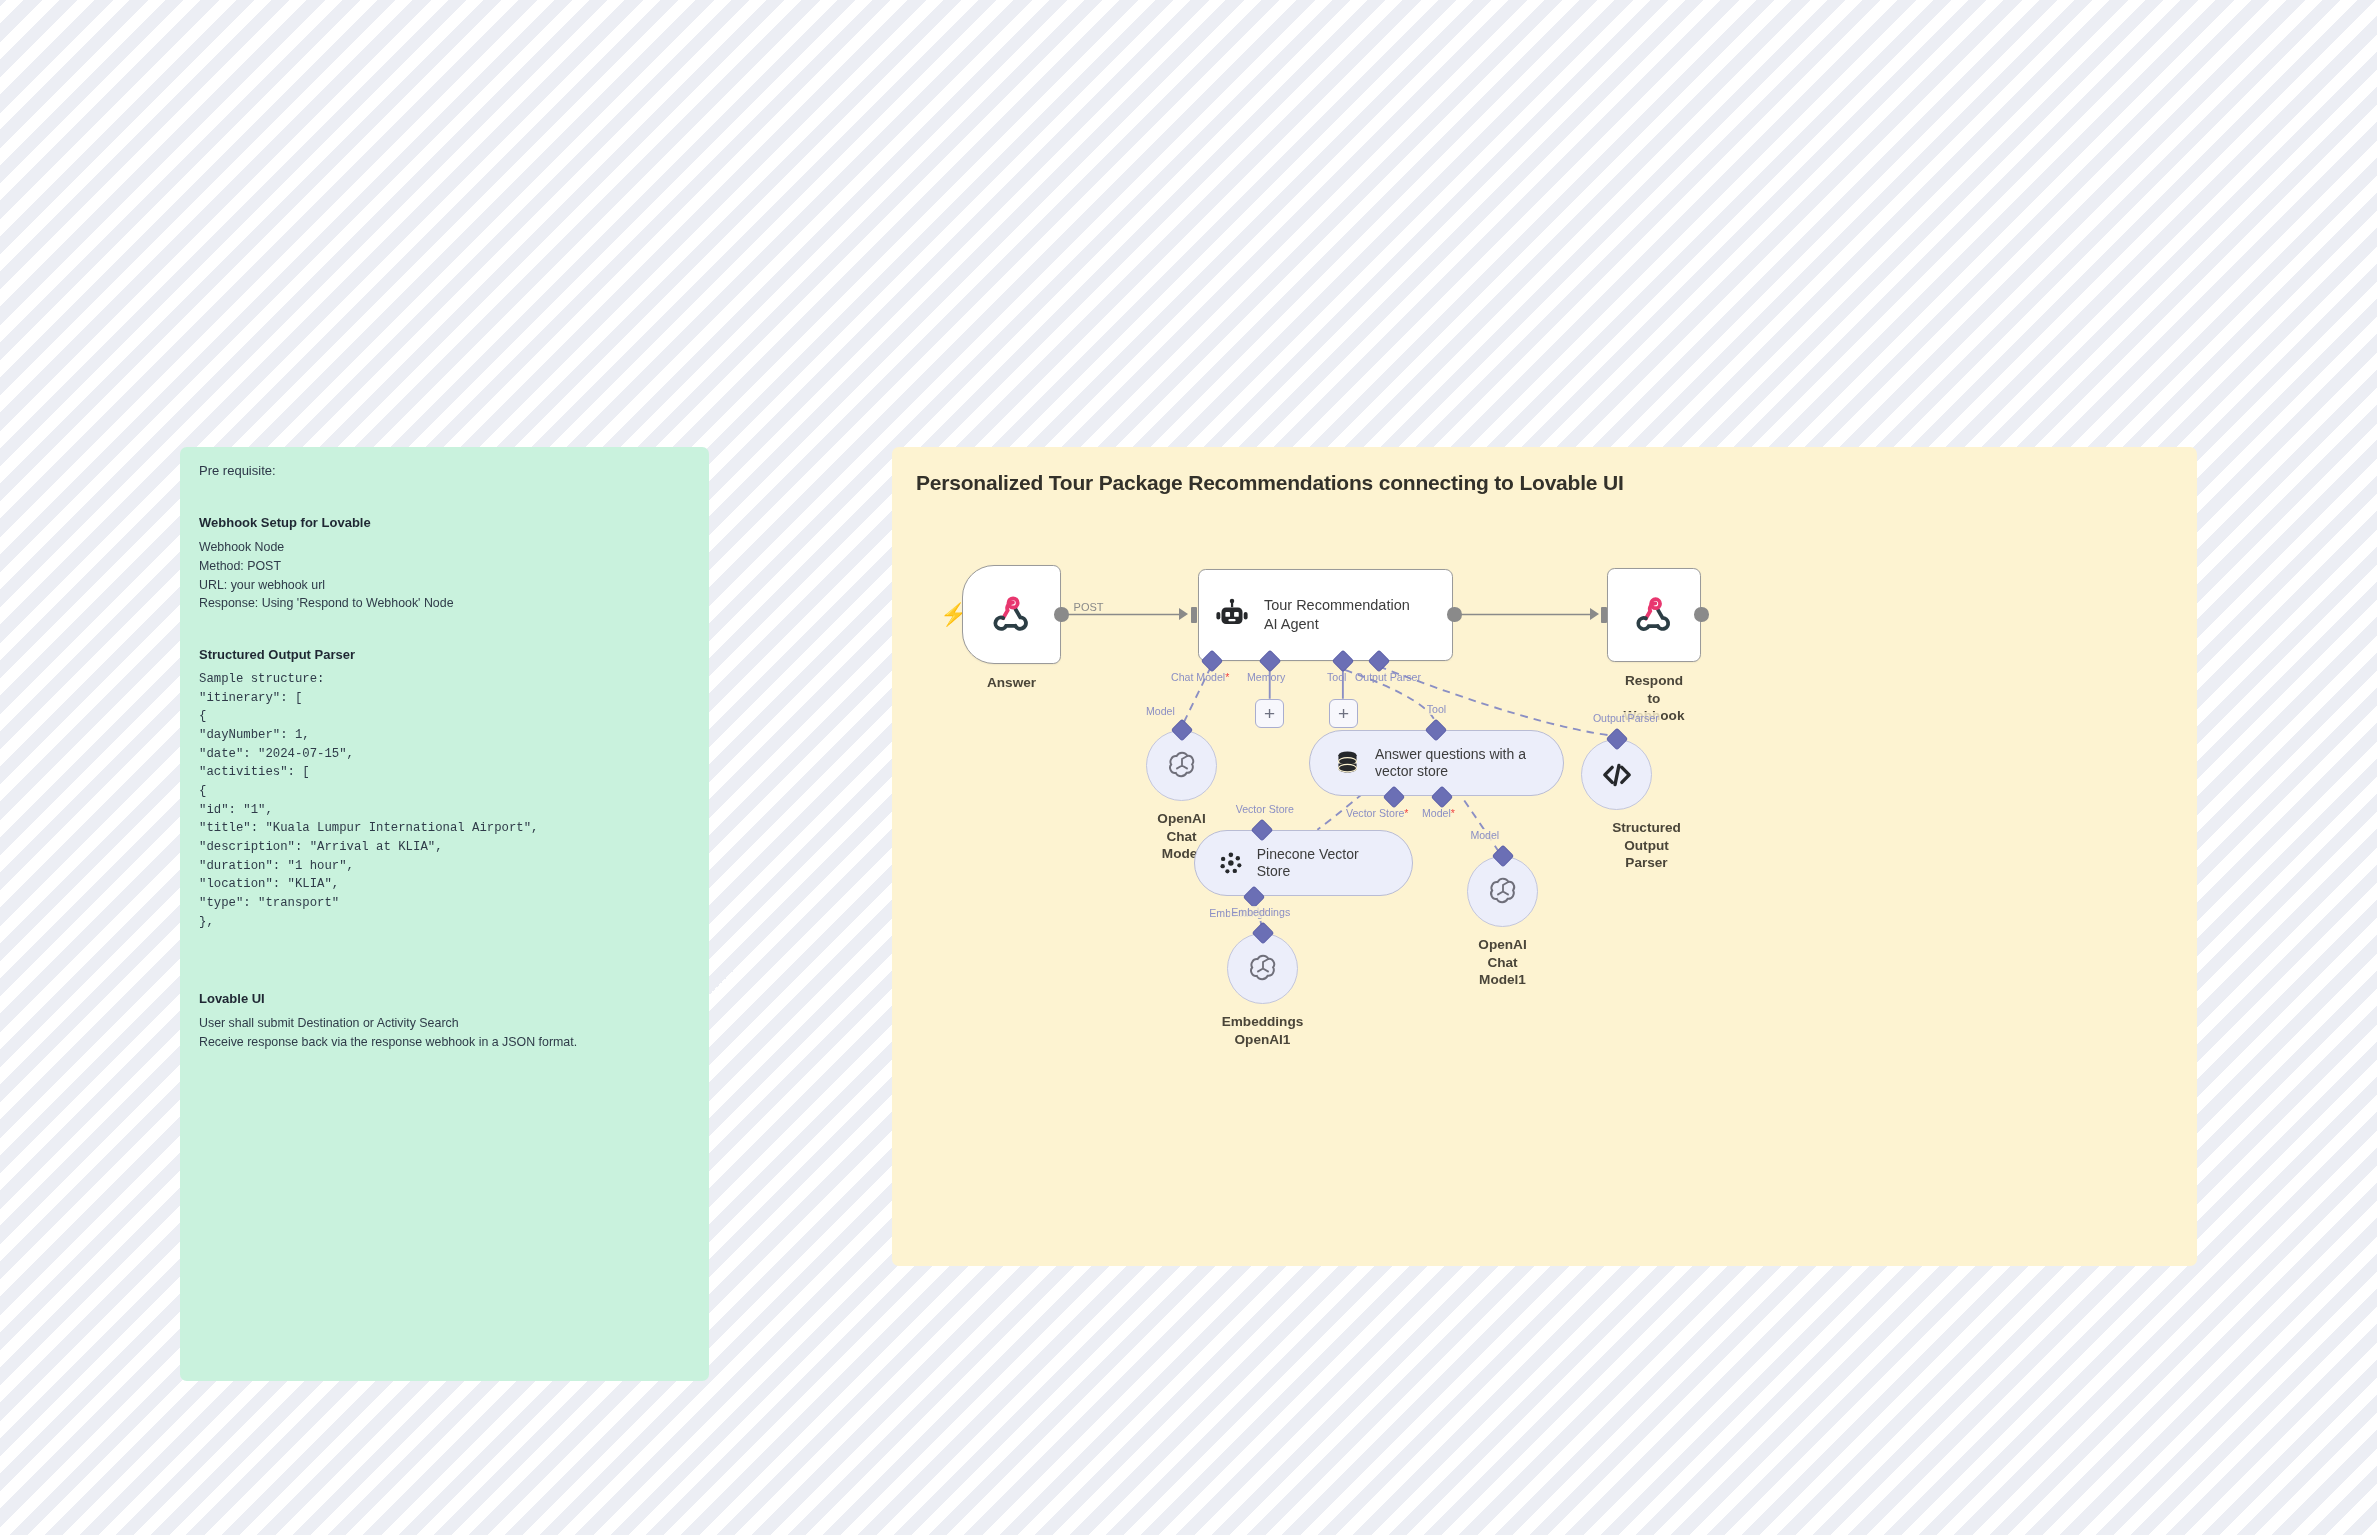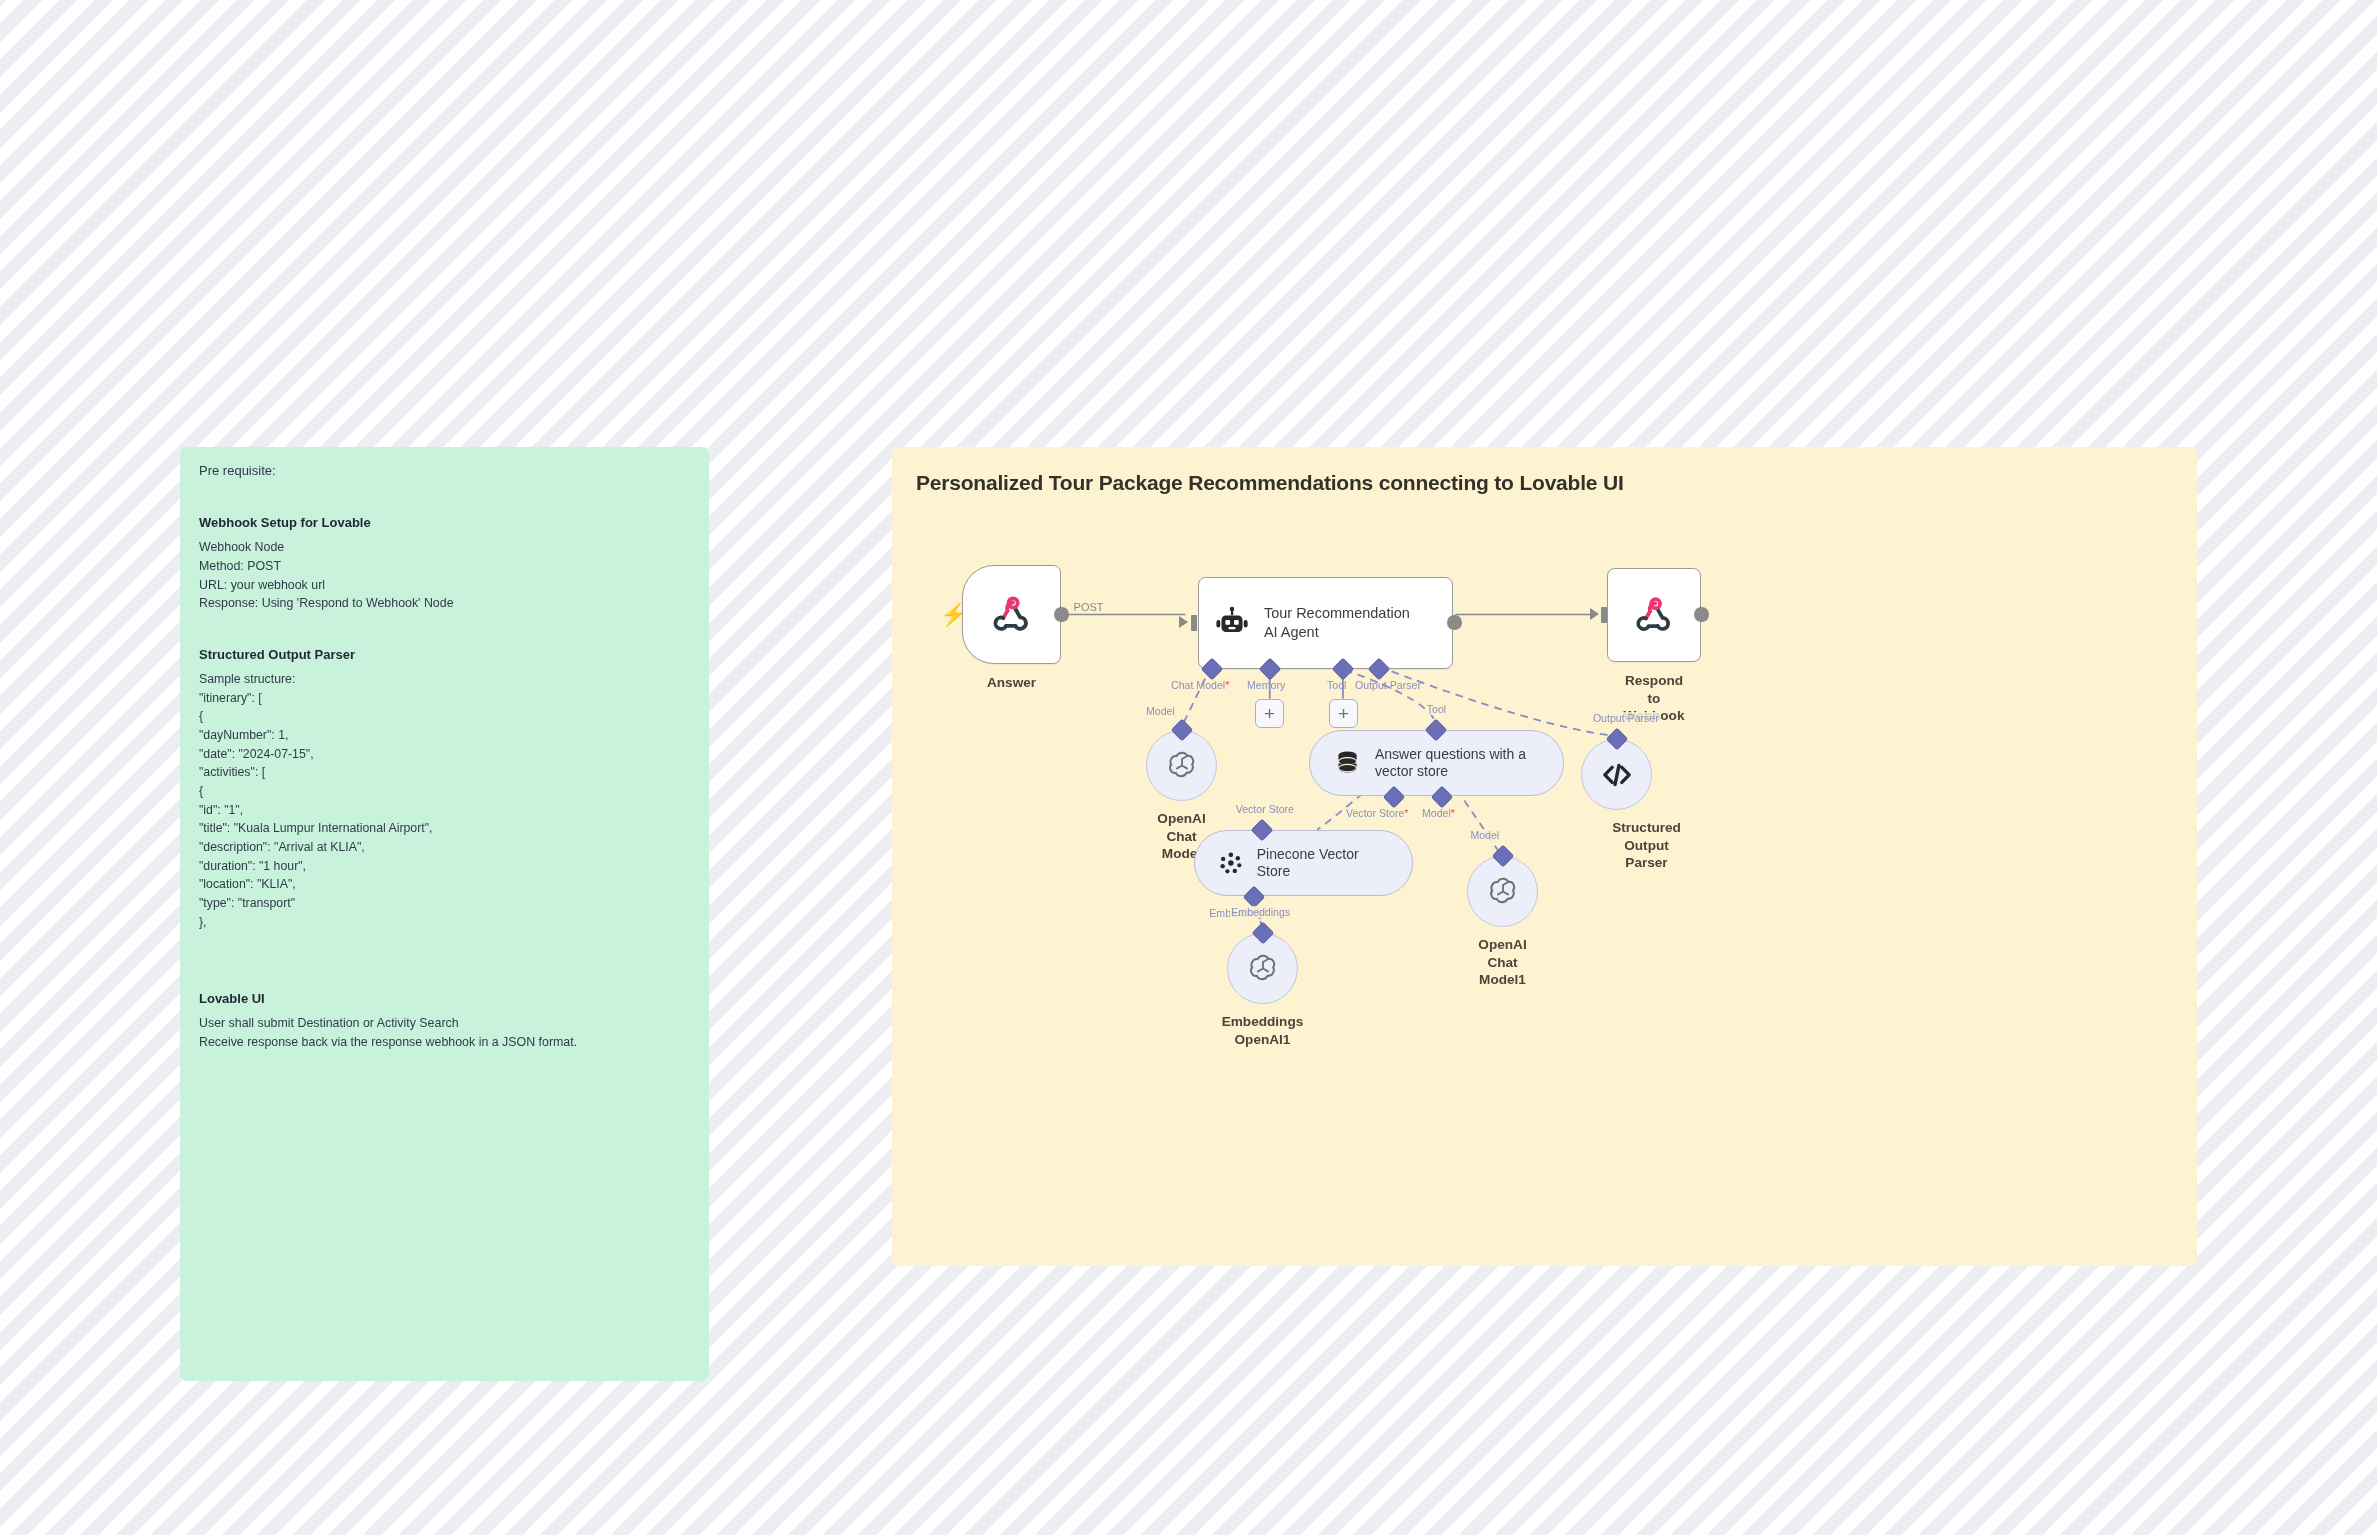--- a/index.html
+++ b/index.html
@@ -46,21 +46,21 @@
     font-size: 25.5px; font-weight: bold; color: #1f2733;
     margin: 39px 0 0 0; letter-spacing: -0.3px;
   }
   .g-intro { font-size: 12.8px; color: #333f4d; margin-top: 15.3px; }
   .g-h2 {
     font-size: 13px; font-weight: bold; color: #1f2733;
     margin-top: 34px;
   }
   .g-block { margin-top: 7.7px; }
   .g-block div { font-size: 12.4px; color: #2f3b49; line-height: 1.52; }
-  .g-code div { font-size: 12.3px; color: #2f3b49; line-height: 1.52; }
+  .g-code div { font-size: 12.3px; color: #2f3b49; line-height: 1.52; font-family: Liberation Mono, monospace; }
   .g-spacer { height: 25.5px; }
 
   
   .canvas-title {
     position: absolute; left: 24px; top: 24px;
     font-size: 21px; font-weight: bold; color: #33312a;
     letter-spacing: -0.2px;
   }
   .flow { position: absolute; inset: 0; }
   .flow-svg { position: absolute; left: 0; top: 0; width: 100%; height: 100%; }
@@ -237,21 +237,21 @@
           <path d="M7.2 13.6a3.1 3.1 0 1 0 1.6 4.3h5" stroke="#2c3e45" stroke-width="2.1" fill="none" stroke-linecap="round"></path>
           <path d="M13.8 17.9a3.1 3.1 0 1 0 2.7-4.6l-2.5-4.3" stroke="#2c3e45" stroke-width="2.1" fill="none" stroke-linecap="round"></path>
           <circle cx="12.6" cy="5.4" r="2.5" fill="none" stroke="#e8376f" stroke-width="2.1"></circle>
         </svg>
       </div>
       <div class="dot-out" style="left:92px; top:42px;"></div>
       <div class="post-label" style="left:109px; top:36px;">POST</div>
       <div class="node-caption" style="top:109px;">Answer</div>
     </div>
 
-    <div class="node" style="left:306px; top:130px;">
+    <div class="node" style="left:306px; top:122px;">
       <div class="arrow-in" style="left:-19px; top:39px;"></div>
       <div class="bar-in" style="left:-6.8px; top:38px;"></div>
       <div class="node-box node-agent">
         <svg width="36" height="36" viewBox="0 0 24 24">
           <rect x="5" y="7" width="14" height="11" rx="3" fill="#26282b"></rect>
           <rect x="1.6" y="10" width="2.6" height="5" rx="1.3" fill="#26282b"></rect>
           <rect x="19.8" y="10" width="2.6" height="5" rx="1.3" fill="#26282b"></rect>
           <rect x="11.3" y="3.2" width="1.5" height="3.6" fill="#26282b"></rect>
           <circle cx="12" cy="2.7" r="1.5" fill="#26282b"></circle>
           <rect x="7.6" y="10" width="3.1" height="3.2" rx="0.6" fill="#fff"></rect>

